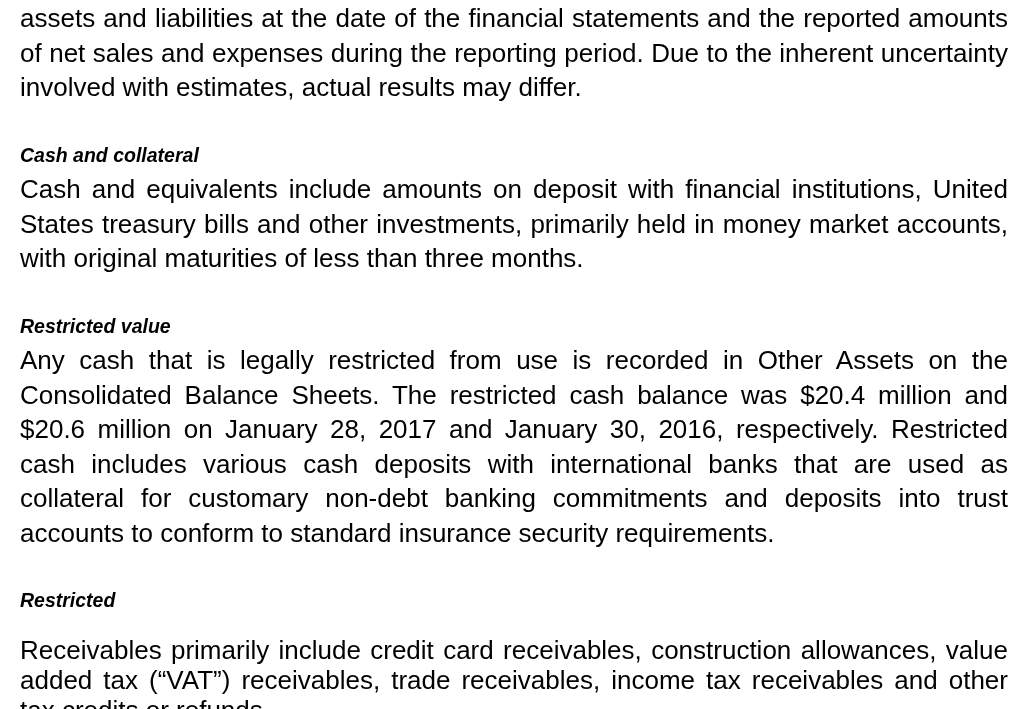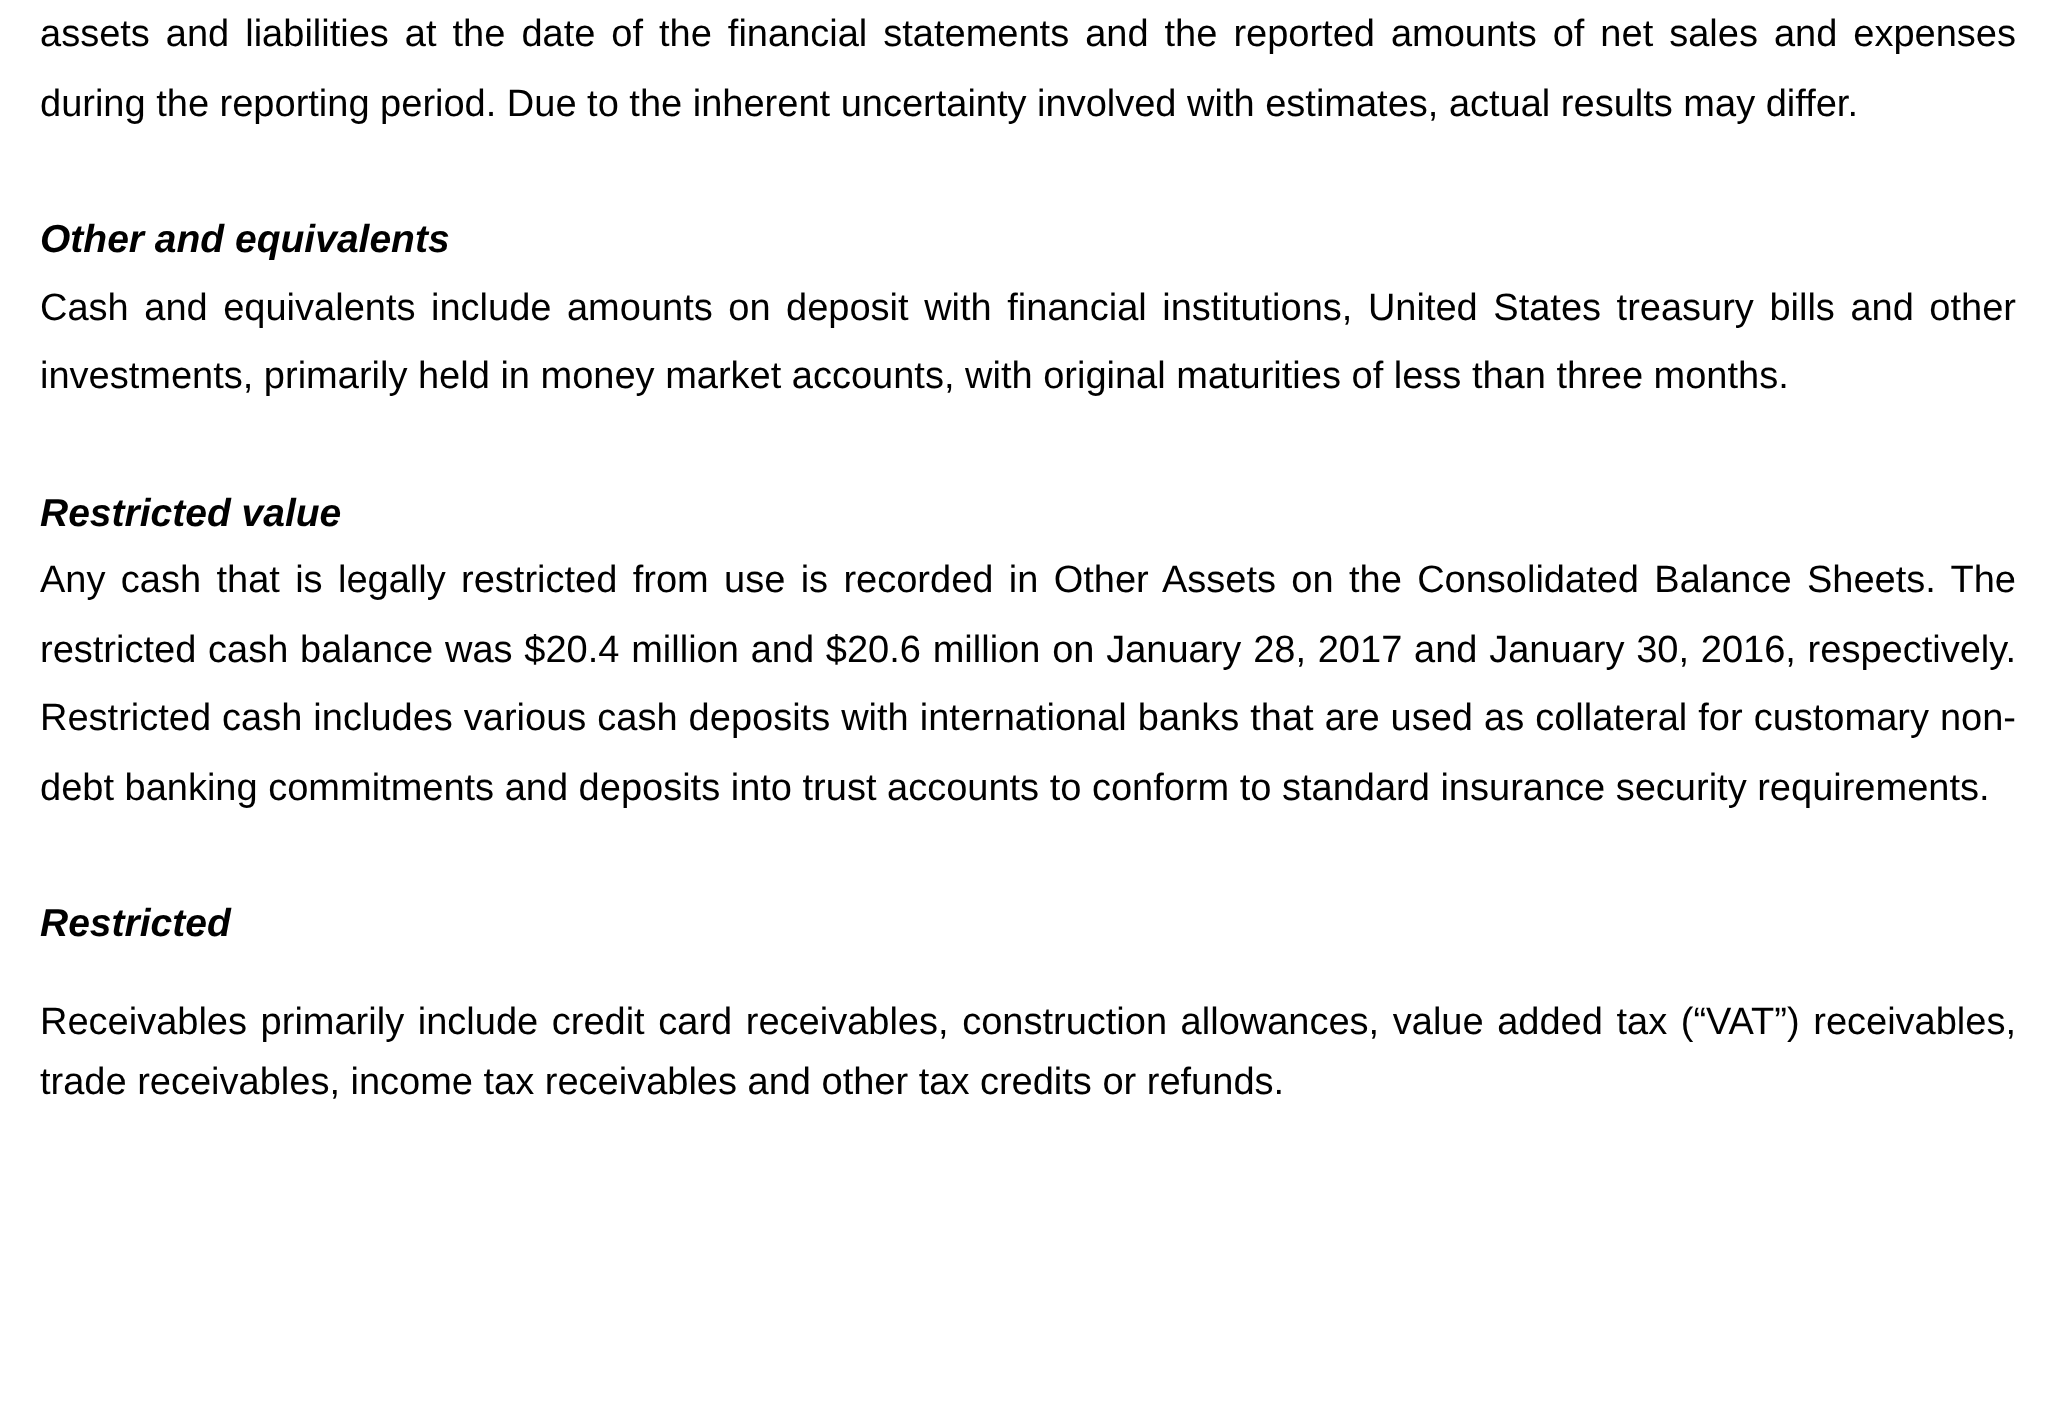--- a/index.html
+++ b/index.html
@@ -11,21 +11,21 @@
     width: 1024px;
     height: 709px;
     box-sizing: border-box;
     padding: 1px 16px 0 20px;
     overflow: hidden;
     background: #ffffff;
     color: #000000;
     font-family: "Liberation Sans", sans-serif;
   }
   .para {
-    font-size: 19px;
+    font-size: 26px;
     line-height: 34.5px;
     text-align: justify;
     margin: 0;
   }
   .heading {
     font-size: 19.5px;
     line-height: 34.5px;
     font-weight: bold;
     font-style: italic;
     margin: 33px 0 0 0;
@@ -35,21 +35,21 @@
     margin-top: 17px;
   }
 </style>
 </head>
 <body>
 
 <div class="page">
 
   <p class="para">assets and liabilities at the date of the financial statements and the reported amounts of net sales and expenses during the reporting period. Due to the inherent uncertainty involved with estimates, actual results may differ.</p>
 
-  <h3 class="heading">Other and equivalents</h3>
+  <h3 class="heading">Cash and collateral</h3>
   <p class="para">Cash and equivalents include amounts on deposit with financial institutions, United States treasury bills and other investments, primarily held in money market accounts, with original maturities of less than three months.</p>
 
   <h3 class="heading">Restricted value</h3>
   <p class="para">Any cash that is legally restricted from use is recorded in Other Assets on the Consolidated Balance Sheets. The restricted cash balance was $20.4 million and $20.6 million on January 28, 2017 and January 30, 2016, respectively. Restricted cash includes various cash deposits with international banks that are used as collateral for customary non-debt banking commitments and deposits into trust accounts to conform to standard insurance security requirements.</p>
 
   <h3 class="heading">Restricted</h3>
   <p class="para tight">Receivables primarily include credit card receivables, construction allowances, value added tax (“VAT”) receivables, trade receivables, income tax receivables and other tax credits or refunds.</p>
 
 </div>
 

